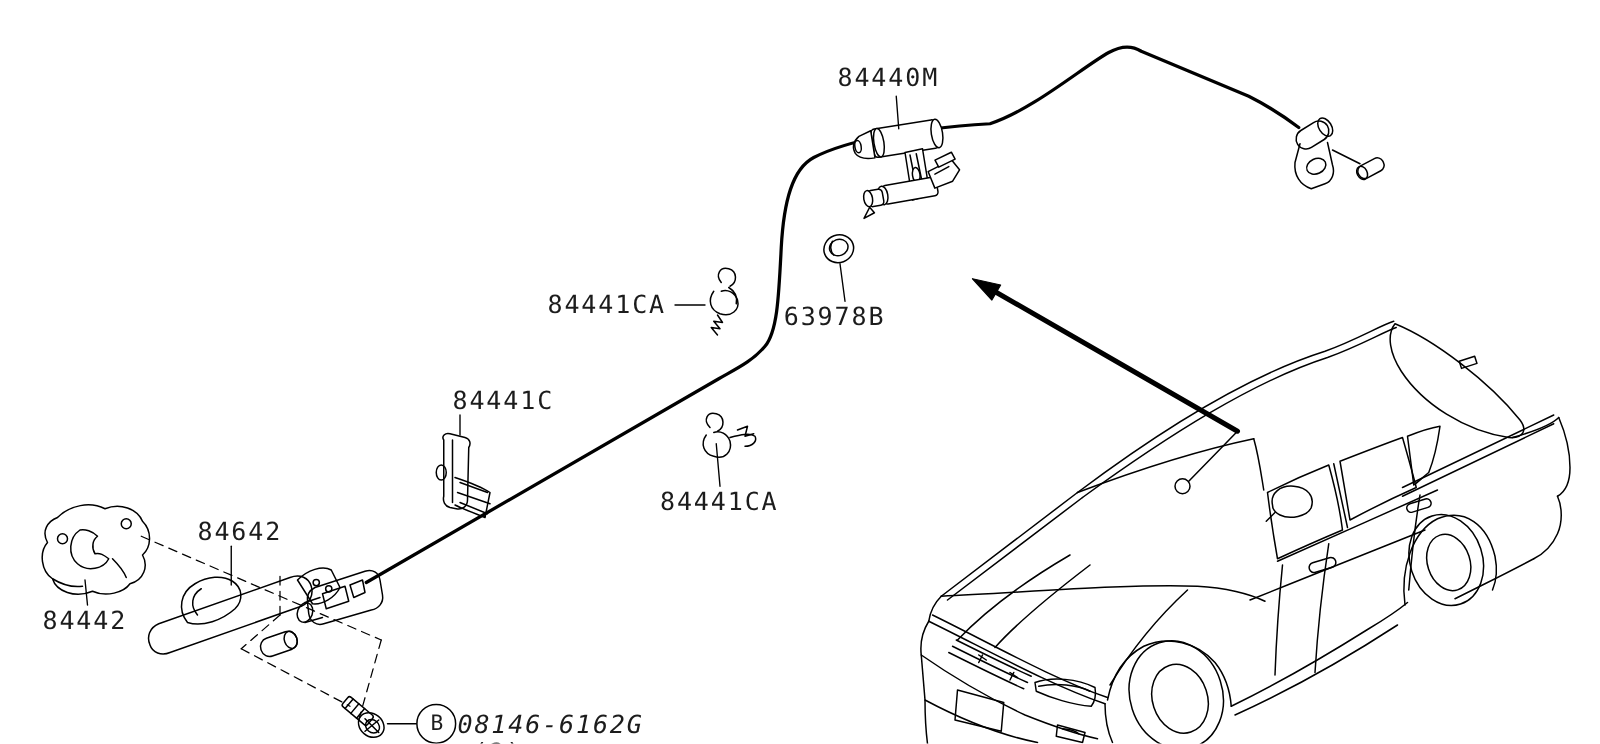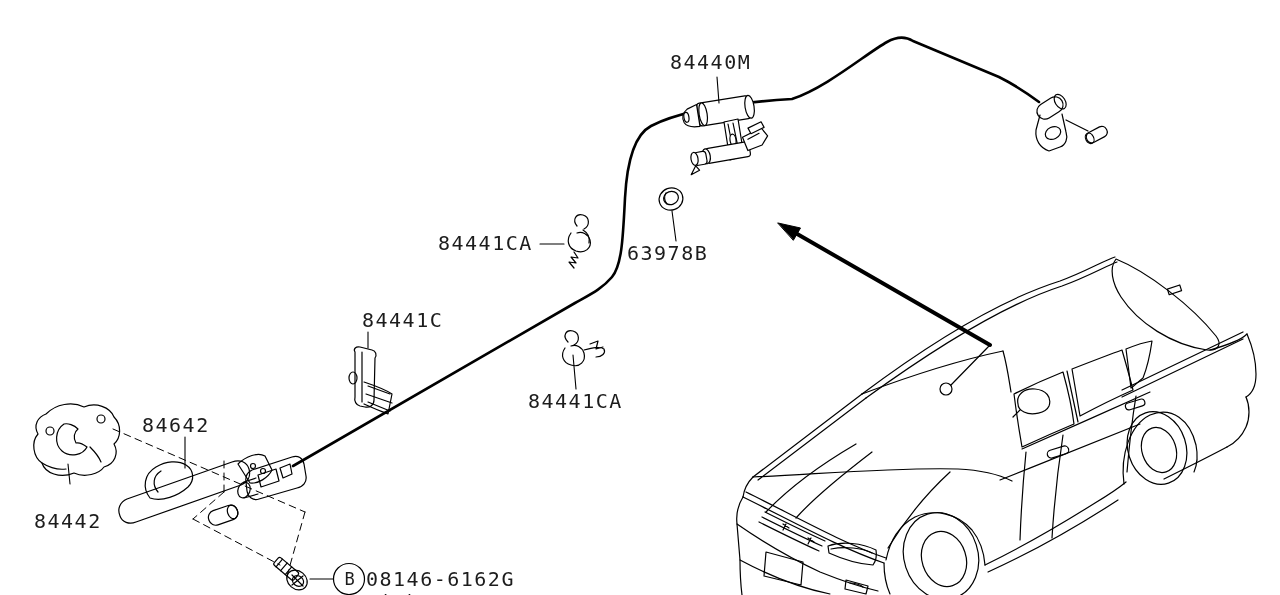--- a/index.html
+++ b/index.html
@@ -242,19 +242,19 @@
     <path d="M185,437 L185,468"></path>
     <path d="M68,464 L70,484"></path>
   </g>
 </svg>
 
 <div class="lbl" style="left:670px;top:51px;">84440M</div>
 <div class="lbl" style="left:438px;top:232px;">84441CA</div>
 <div class="lbl" style="left:627px;top:242px;">63978B</div>
 <div class="lbl" style="left:326px;top:309px;margin-left:36px;">84441C</div>
 <div class="lbl" style="left:528px;top:390px;">84441CA</div>
-<div class="lbl" style="left:142px;top:414px;">84642</div>
-<div class="lbl" style="left:34px;top:510px;">84442</div>
+<div class="lbl" style="left:158px;top:414px;">84642</div>
+<div class="lbl" style="left:34px;top:485px;">84442</div>
 <div class="lbl small" style="left:342px;top:568px;width:15px;text-align:center;">B</div>
-<div class="lbl" style="left:366px;top:568px;">08146-6162G</div>
+<div class="lbl" style="left:366px;top:568px;font-style:italic;">08146-6162G</div>
 <div class="lbl" style="left:378px;top:591px;">(2)</div>
 
 </div>
 
 </body></html>

